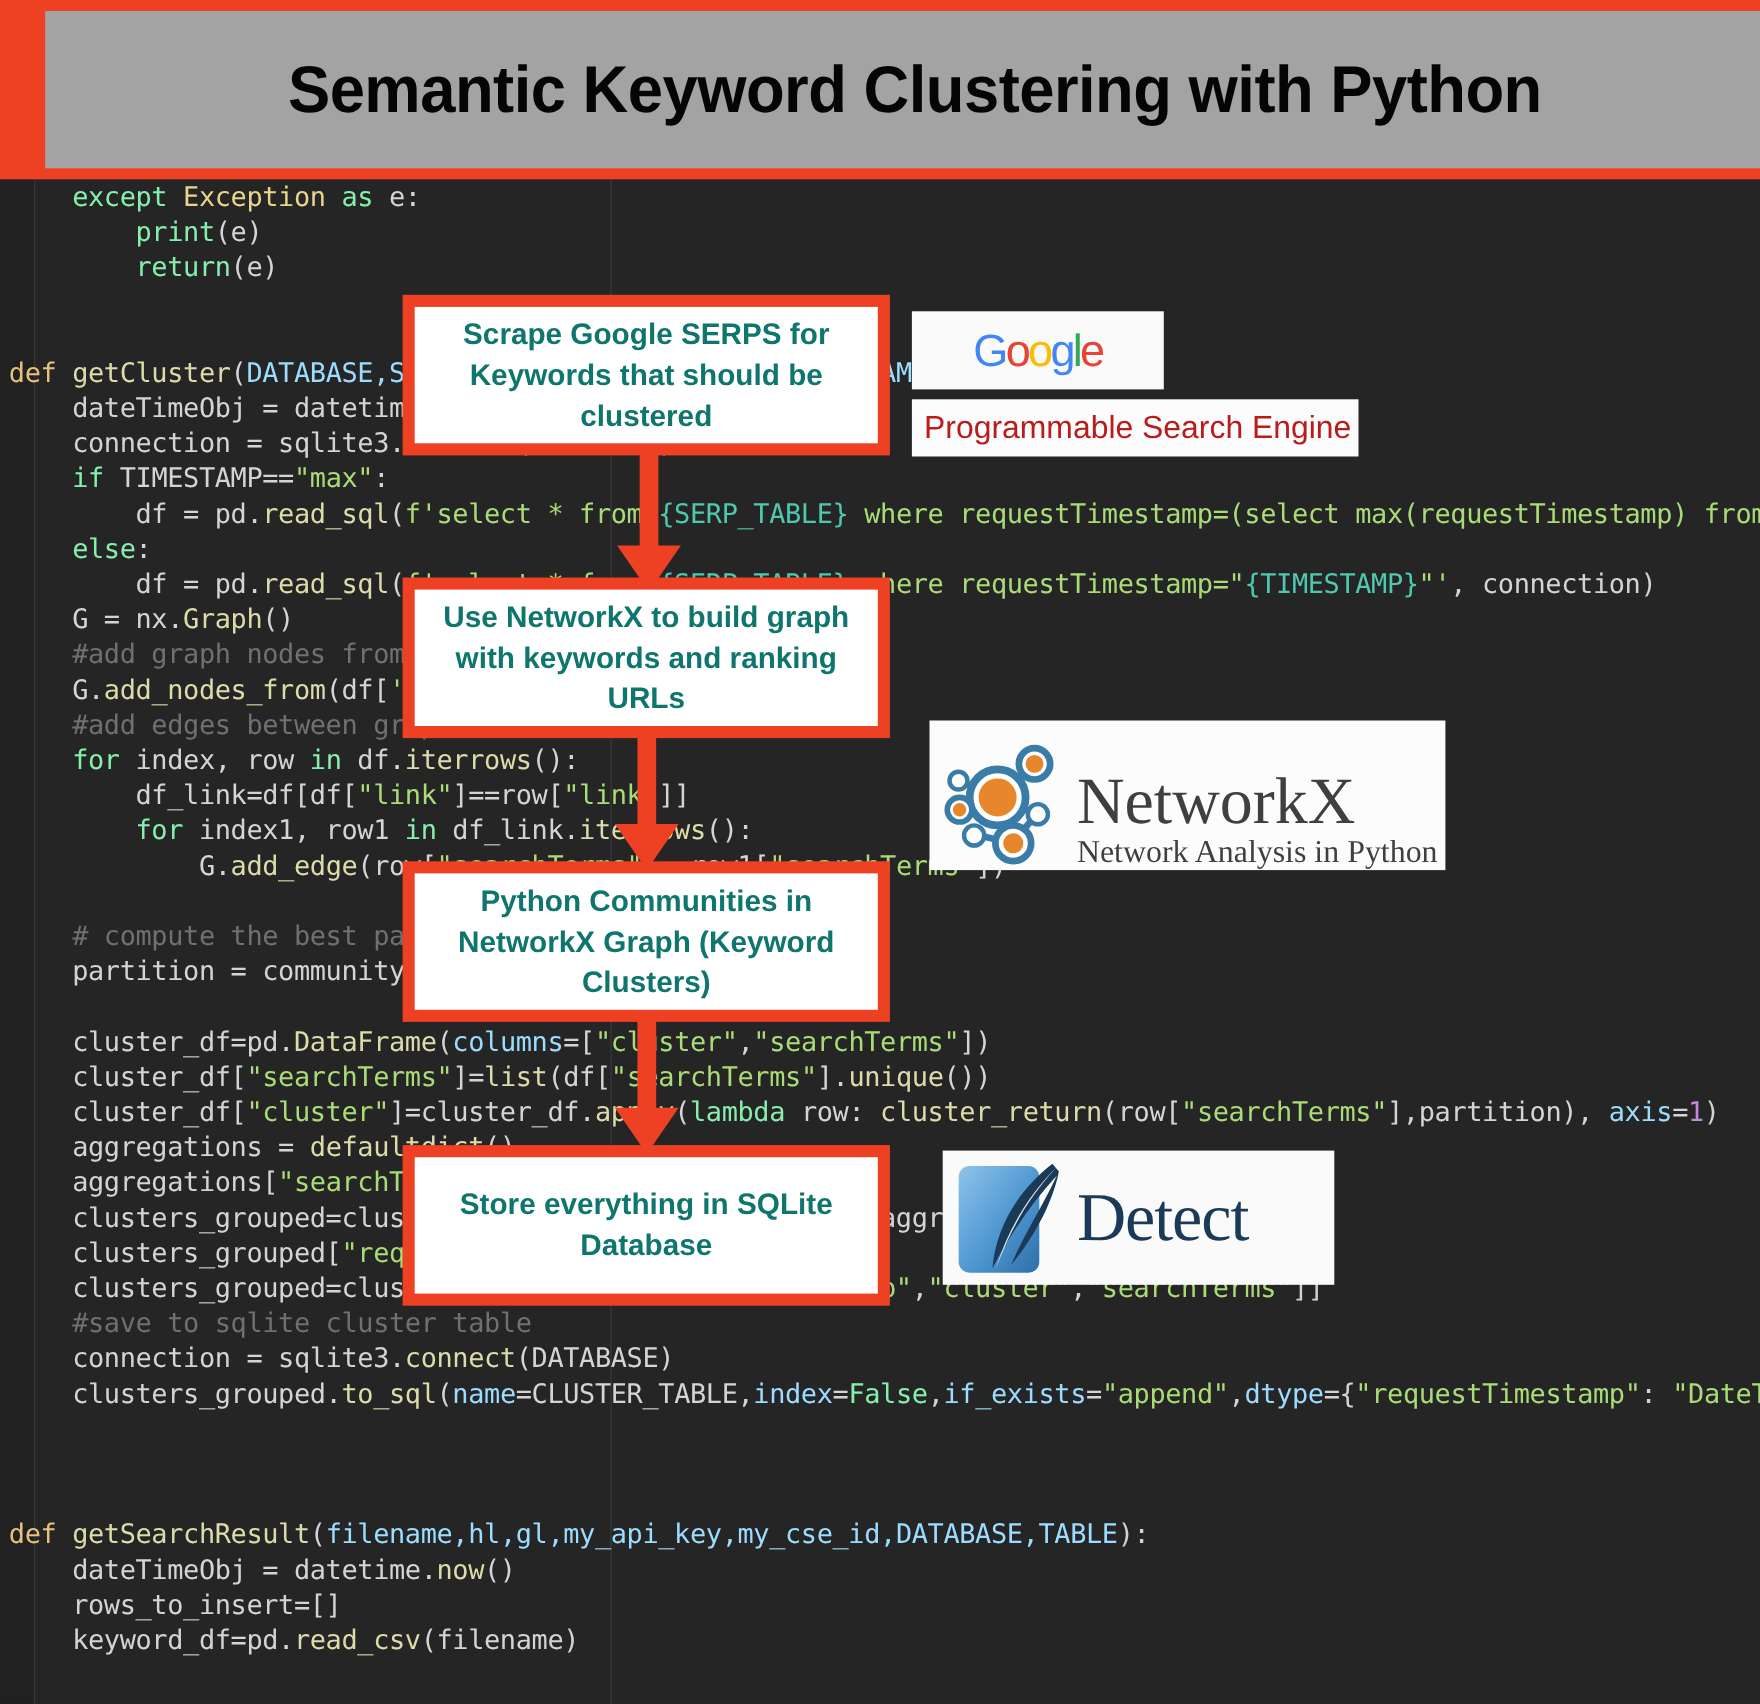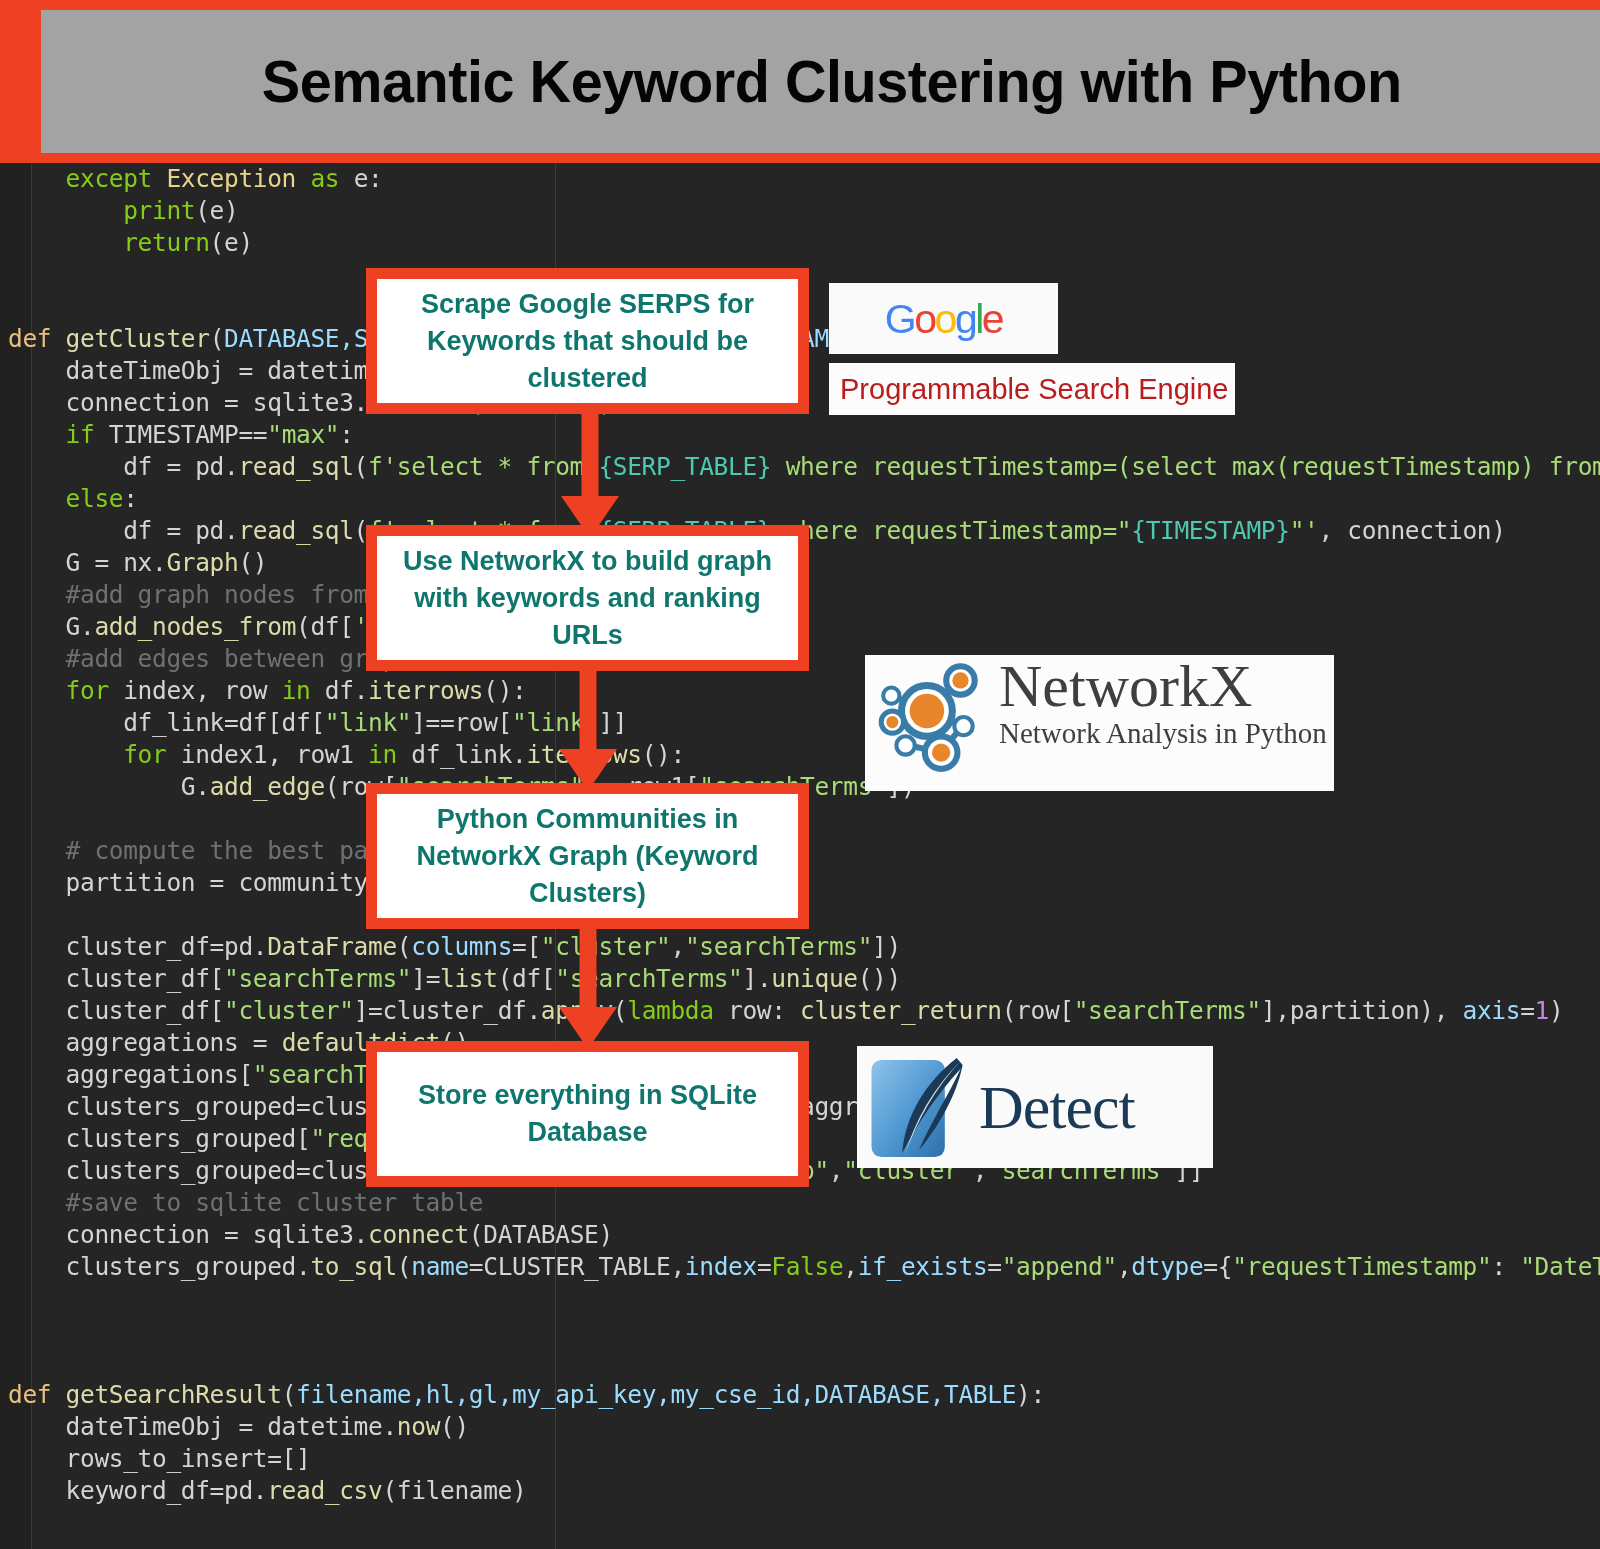--- a/index.html
+++ b/index.html
@@ -56,21 +56,21 @@
   #code{
     position:absolute;left:0;top:0;
     font-family:"DejaVu Sans Mono","Liberation Mono",monospace;
     font-size:24.5px;
     line-height:32px;
     white-space:pre;
     color:#D4D4D4;
     letter-spacing:-0.35px;
   }
   #code .ln{height:32px;padding-left:8px;}
-  .kw{color:#84cc16;}
+  .kw{color:#86efac;}
   .def{color:#E8C07D;}
   .fn{color:#DCDCAA;margin-top:11px;}
   .str{color:#A9DC76;}
   .cmt{color:#6E7173;}
   .num{color:#C586E0;}
   .par{color:#9CDCFE;}
   .cls{color:#E8D48A;}
   .var{color:#D4D4D4;}
   .brc{color:#4EC9B0;}
   .op{color:#D4D4D4;}
@@ -122,21 +122,21 @@
   }
   .g-b{color:#4285F4;} .g-r{color:#EA4335;} .g-y{color:#FBBC05;} .g-g{color:#34A853;}
   #pse-card{left:829px;top:363px;width:406px;height:52px;background:#FCFCFC;
     display:flex;align-items:center;}
   #pse-text{
     font-family:"Liberation Sans","DejaVu Sans",sans-serif;
     font-size:29px;color:#b91c1c;padding-left:11px;white-space:nowrap;font-weight:400;
   }
   
   #networkx-logo{left:845px;top:655px;width:469px;height:136px;background:#FCFCFC;
-    display:flex;align-items:flex-start;margin-left:20px;}
+    display:flex;align-items:flex-end;}
   #nx-mark{width:122px;height:122px;flex:0 0 122px;position:relative;margin-left:6px;}
   #nx-words{display:flex;flex-direction:column;justify-content:center;margin-left:6px;}
   #nx-title{font-family:"Liberation Serif","DejaVu Serif",serif;font-size:60px;
     line-height:62px;color:#3F3F3F;letter-spacing:0px;}
   #nx-sub{font-family:"Liberation Serif","DejaVu Serif",serif;font-size:29px;
     line-height:32px;color:#3F3F3F;text-align:center;}
   
   #sqlite-logo{left:857px;top:1046px;width:356px;height:122px;background:#FAFAFA;
     display:flex;align-items:center;}
   #sq-mark{width:120px;height:105px;flex:0 0 120px;position:relative;margin-left:8px;}

